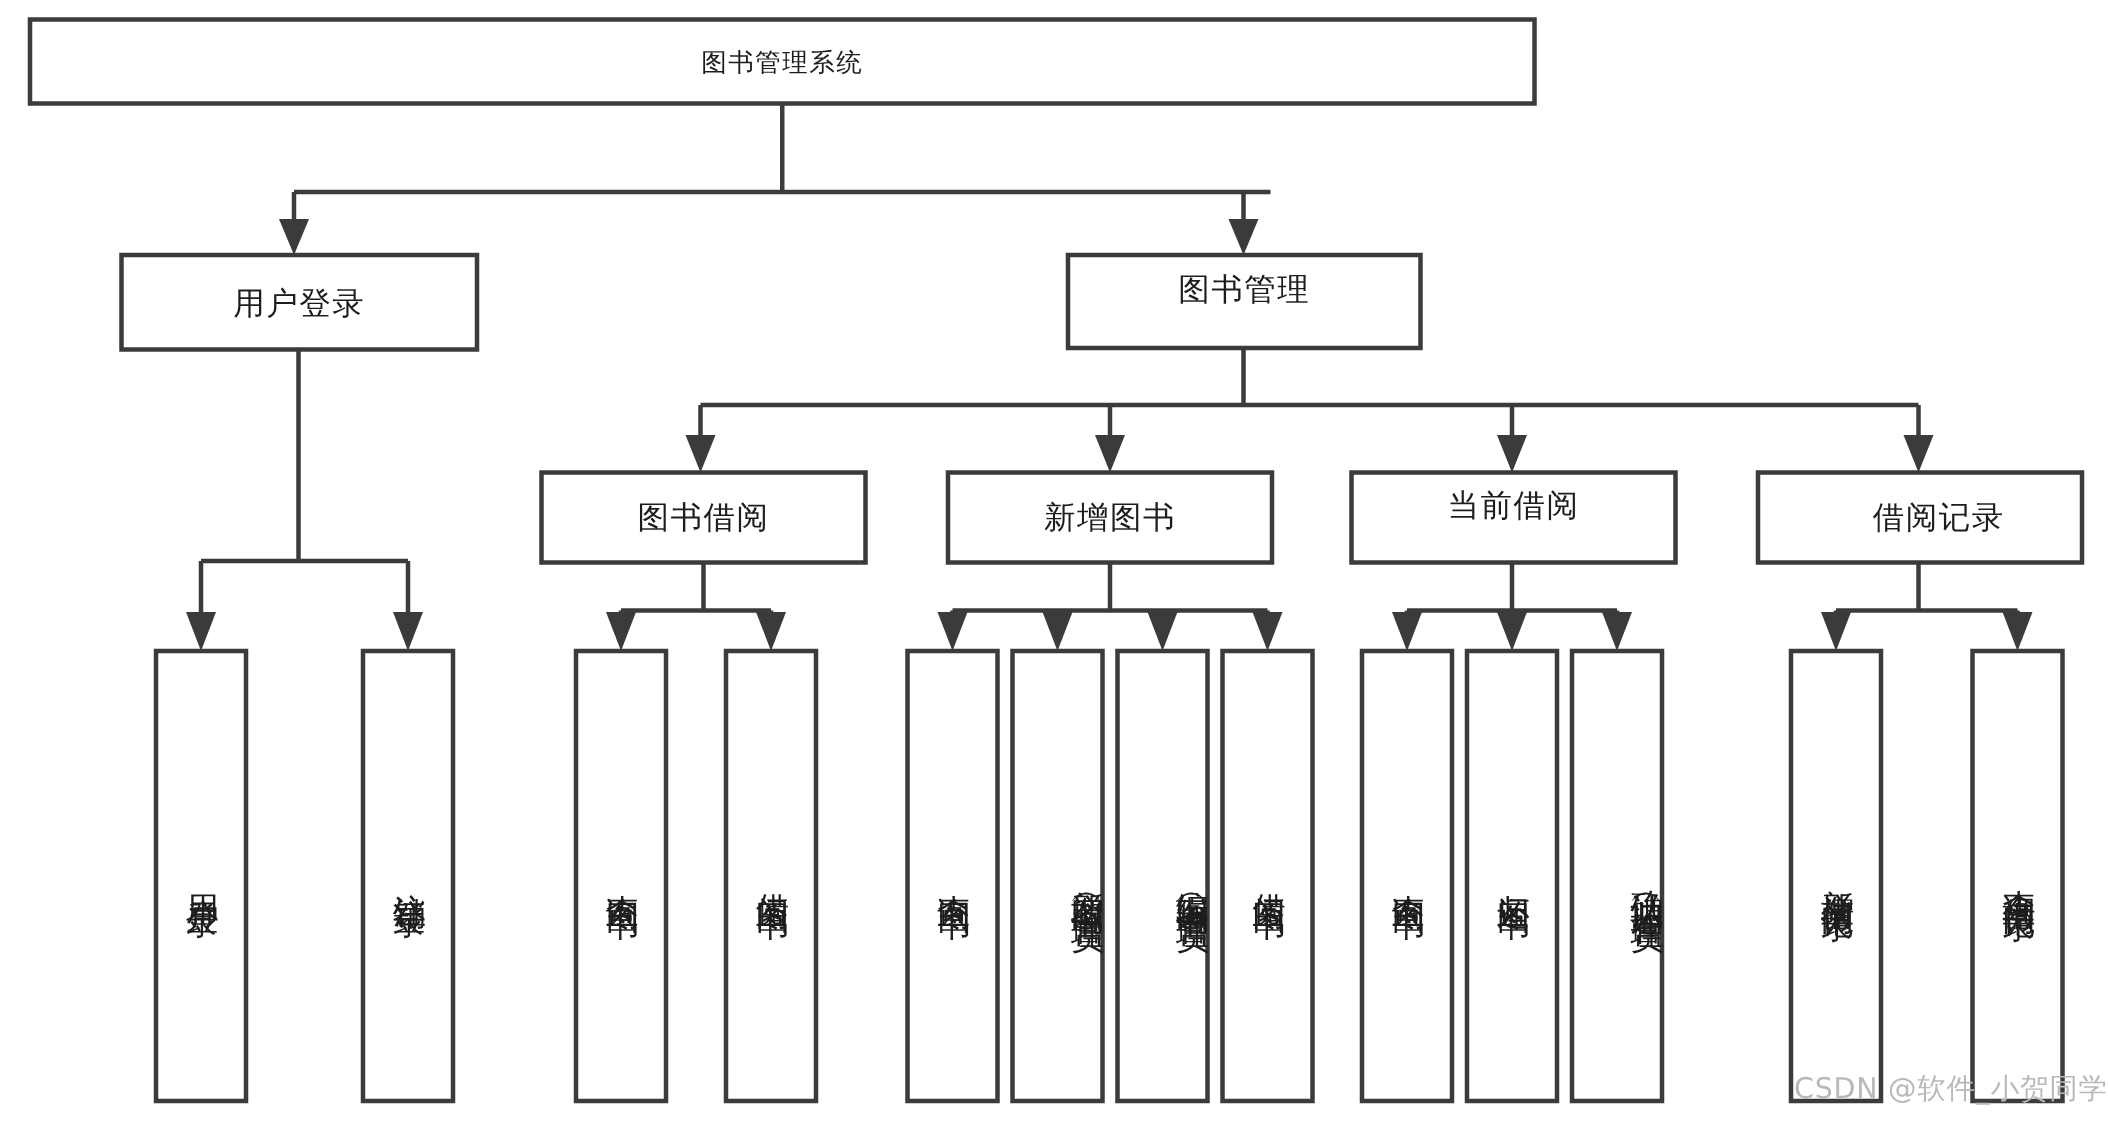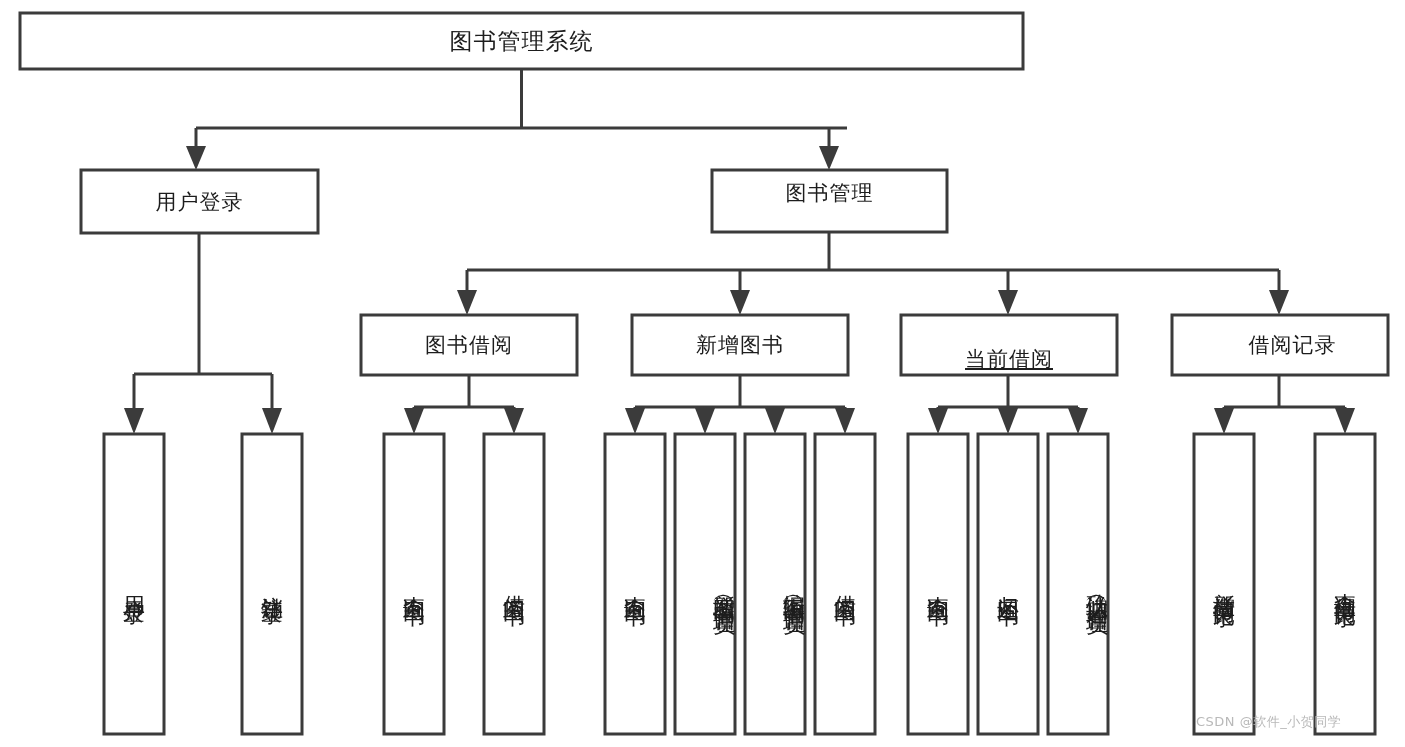--- a/index.html
+++ b/index.html
@@ -72,21 +72,21 @@
     text-orientation: upright;
     letter-spacing: 3px;
     line-height: 1;
     white-space: nowrap;
     pointer-events: none;
   }
   .watermark {
     position: absolute;
     color: #b9b9b9;
     font-family: "DejaVu Sans", "Liberation Sans", sans-serif;
-    font-size: 13px;
+    font-size: 19px;
     letter-spacing: 0.5px;
     white-space: nowrap;
     pointer-events: none;
   }
 </style>
 </head>
 <body>
 
 <div id="diagram-root">
 
@@ -188,28 +188,28 @@
 
     <rect class="node-rect-leaf" x="908" y="434" width="60" height="300"></rect>
     <rect class="node-rect-leaf" x="978" y="434" width="60" height="300"></rect>
     <rect class="node-rect-leaf" x="1048" y="434" width="60" height="300"></rect>
 
     <rect class="node-rect-leaf" x="1194" y="434" width="60" height="300"></rect>
     <rect class="node-rect-leaf" x="1315" y="434" width="60" height="300"></rect>
 
   </svg>
 
-  <div class="node-label" style="left:20px; top:13px; width:1003px; height:56px; font-size:23px;">图书管理系统</div>
+  <div class="node-label" style="left:20px; top:13px; width:1003px; height:56px; font-size:17px;">图书管理系统</div>
 
   <div class="node-label" style="left:81px; top:170px; width:237px; height:63px;">用户登录</div>
   <div class="node-label" style="left:712px; top:170px; width:235px; height:46px;">图书管理</div>
 
   <div class="node-label" style="left:361px; top:315px; width:216px; height:60px;">图书借阅</div>
   <div class="node-label" style="left:632px; top:315px; width:216px; height:60px;">新增图书</div>
-  <div class="node-label" style="left:901px; top:329px; width:216px; height:60px;text-decoration:underline;">当前借阅</div>
+  <div class="node-label" style="left:901px; top:307px; width:216px; height:60px;">当前借阅</div>
   <div class="node-label" style="left:1172px; top:315px; width:241px; height:60px;">借阅记录</div>
 
   <div class="leaf-label" style="left:104px; top:434px; width:60px; height:300px;">用户登录</div>
   <div class="leaf-label" style="left:242px; top:434px; width:60px; height:300px;">注销登录</div>
 
   <div class="leaf-label" style="left:384px; top:434px; width:60px; height:300px;">查询图书</div>
   <div class="leaf-label" style="left:484px; top:434px; width:60px; height:300px;">借阅图书</div>
 
   <div class="leaf-label" style="left:605px; top:434px; width:60px; height:300px;">查询图书</div>
   <div class="leaf-label" style="left:675px; top:434px; width:60px; height:300px; align-items:flex-start; padding-top:10px; box-sizing:border-box;">新增图书（管理员）</div>

